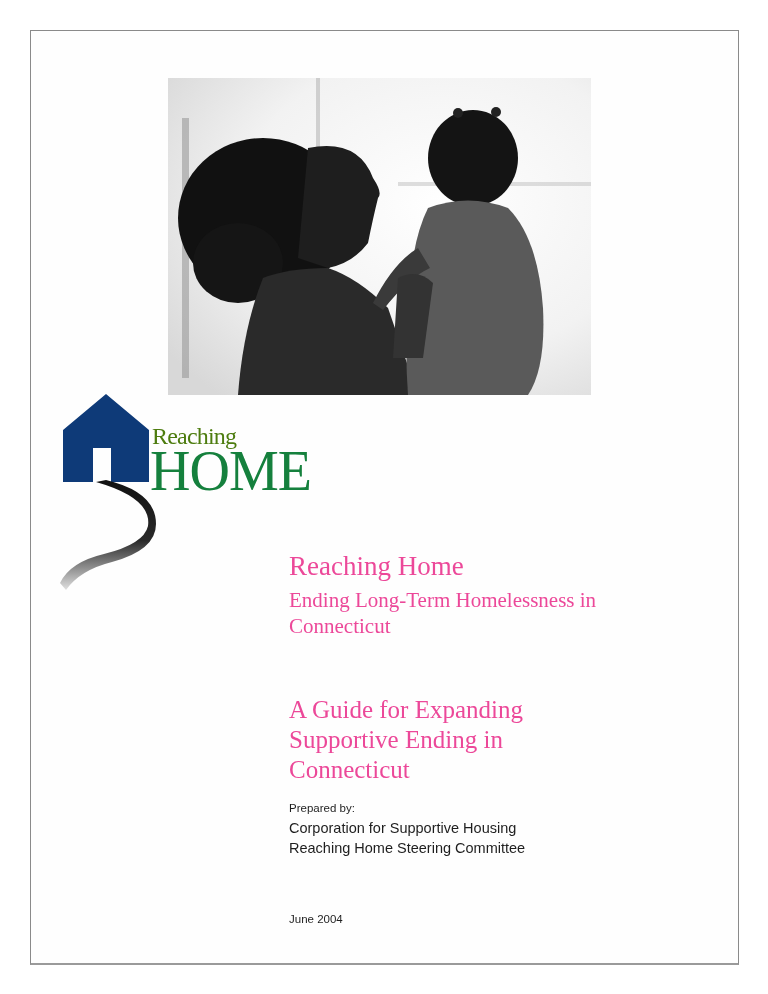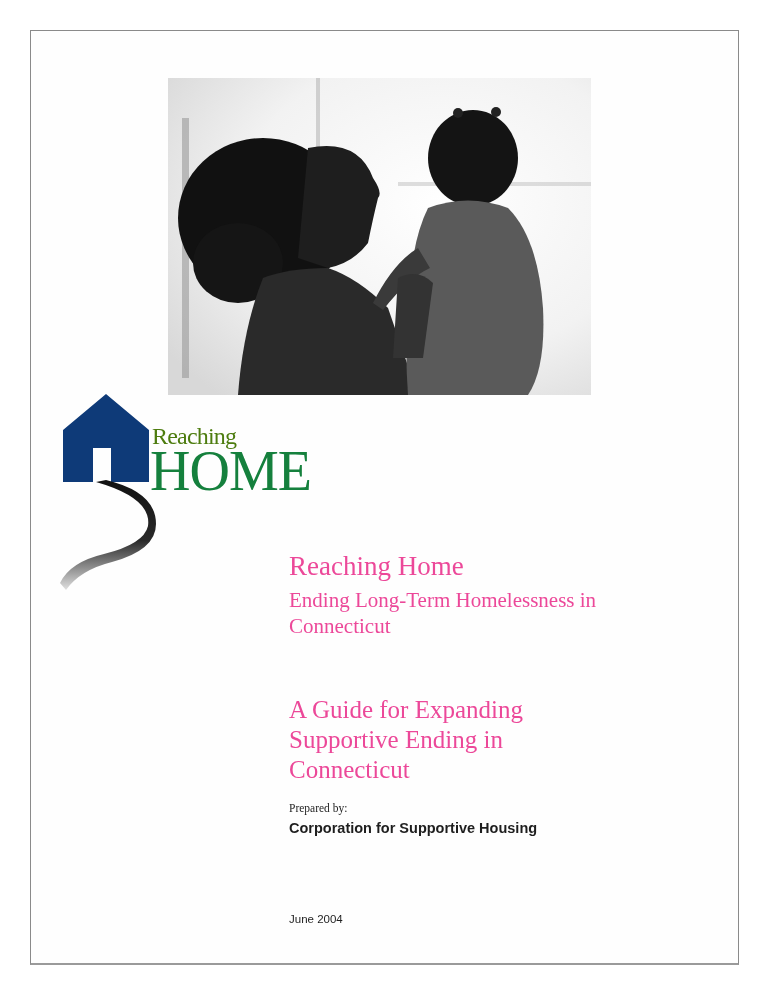--- a/index.html
+++ b/index.html
@@ -24,22 +24,22 @@
   .logo-home {
     position: absolute; left: 150px; top: 443px;
     font-family: "Liberation Serif", serif; font-size: 56px; letter-spacing: -1px;
     color: #15803d; line-height: 1;
   }
   .serif { font-family: "Liberation Serif", serif; color: #ec4899; }
   .title { position: absolute; left: 289px; top: 553px; font-size: 27px; line-height: 1; }
   .subtitle { position: absolute; left: 289px; top: 587px; font-size: 21px; line-height: 26px; width: 420px; }
   .guide { position: absolute; left: 289px; top: 680px; font-size: 25px; line-height: 30px; width: 320px; margin-top: 15px; }
   .sans { font-family: "Liberation Sans", sans-serif; color: #1e1e1e; }
-  .prepared-label { position: absolute; left: 289px; top: 802px; font-size: 11.5px; font-family: Liberation Serif, serif; }
-  .prepared-orgs { position: absolute; left: 289px; top: 818px; font-size: 14.5px; line-height: 20px; font-weight: bold; }
+  .prepared-label { position: absolute; left: 289px; top: 802px; font-size: 11.5px; }
+  .prepared-orgs { position: absolute; left: 289px; top: 818px; font-size: 14.5px; line-height: 20px; }
   .date { position: absolute; left: 289px; top: 873px; font-size: 11.5px; margin-top: 40px; }
 </style>
 </head>
 <body>
 
 <div class="frame"></div>
 
 <div class="photo">
   <svg width="423" height="317" viewBox="0 0 423 317">
     <defs>
@@ -103,14 +103,15 @@
 
 <div class="guide serif">
   <div>A Guide for Expanding</div>
   <div>Supportive Ending in</div>
   <div>Connecticut</div>
 </div>
 
 <div class="prepared-label sans">Prepared by:</div>
 <div class="prepared-orgs sans">
   <div>Corporation for Supportive Housing</div>
+  <div>Reaching Home Steering Committee</div>
 </div>
 <div class="date sans">June 2004</div>
 
 </body></html>

